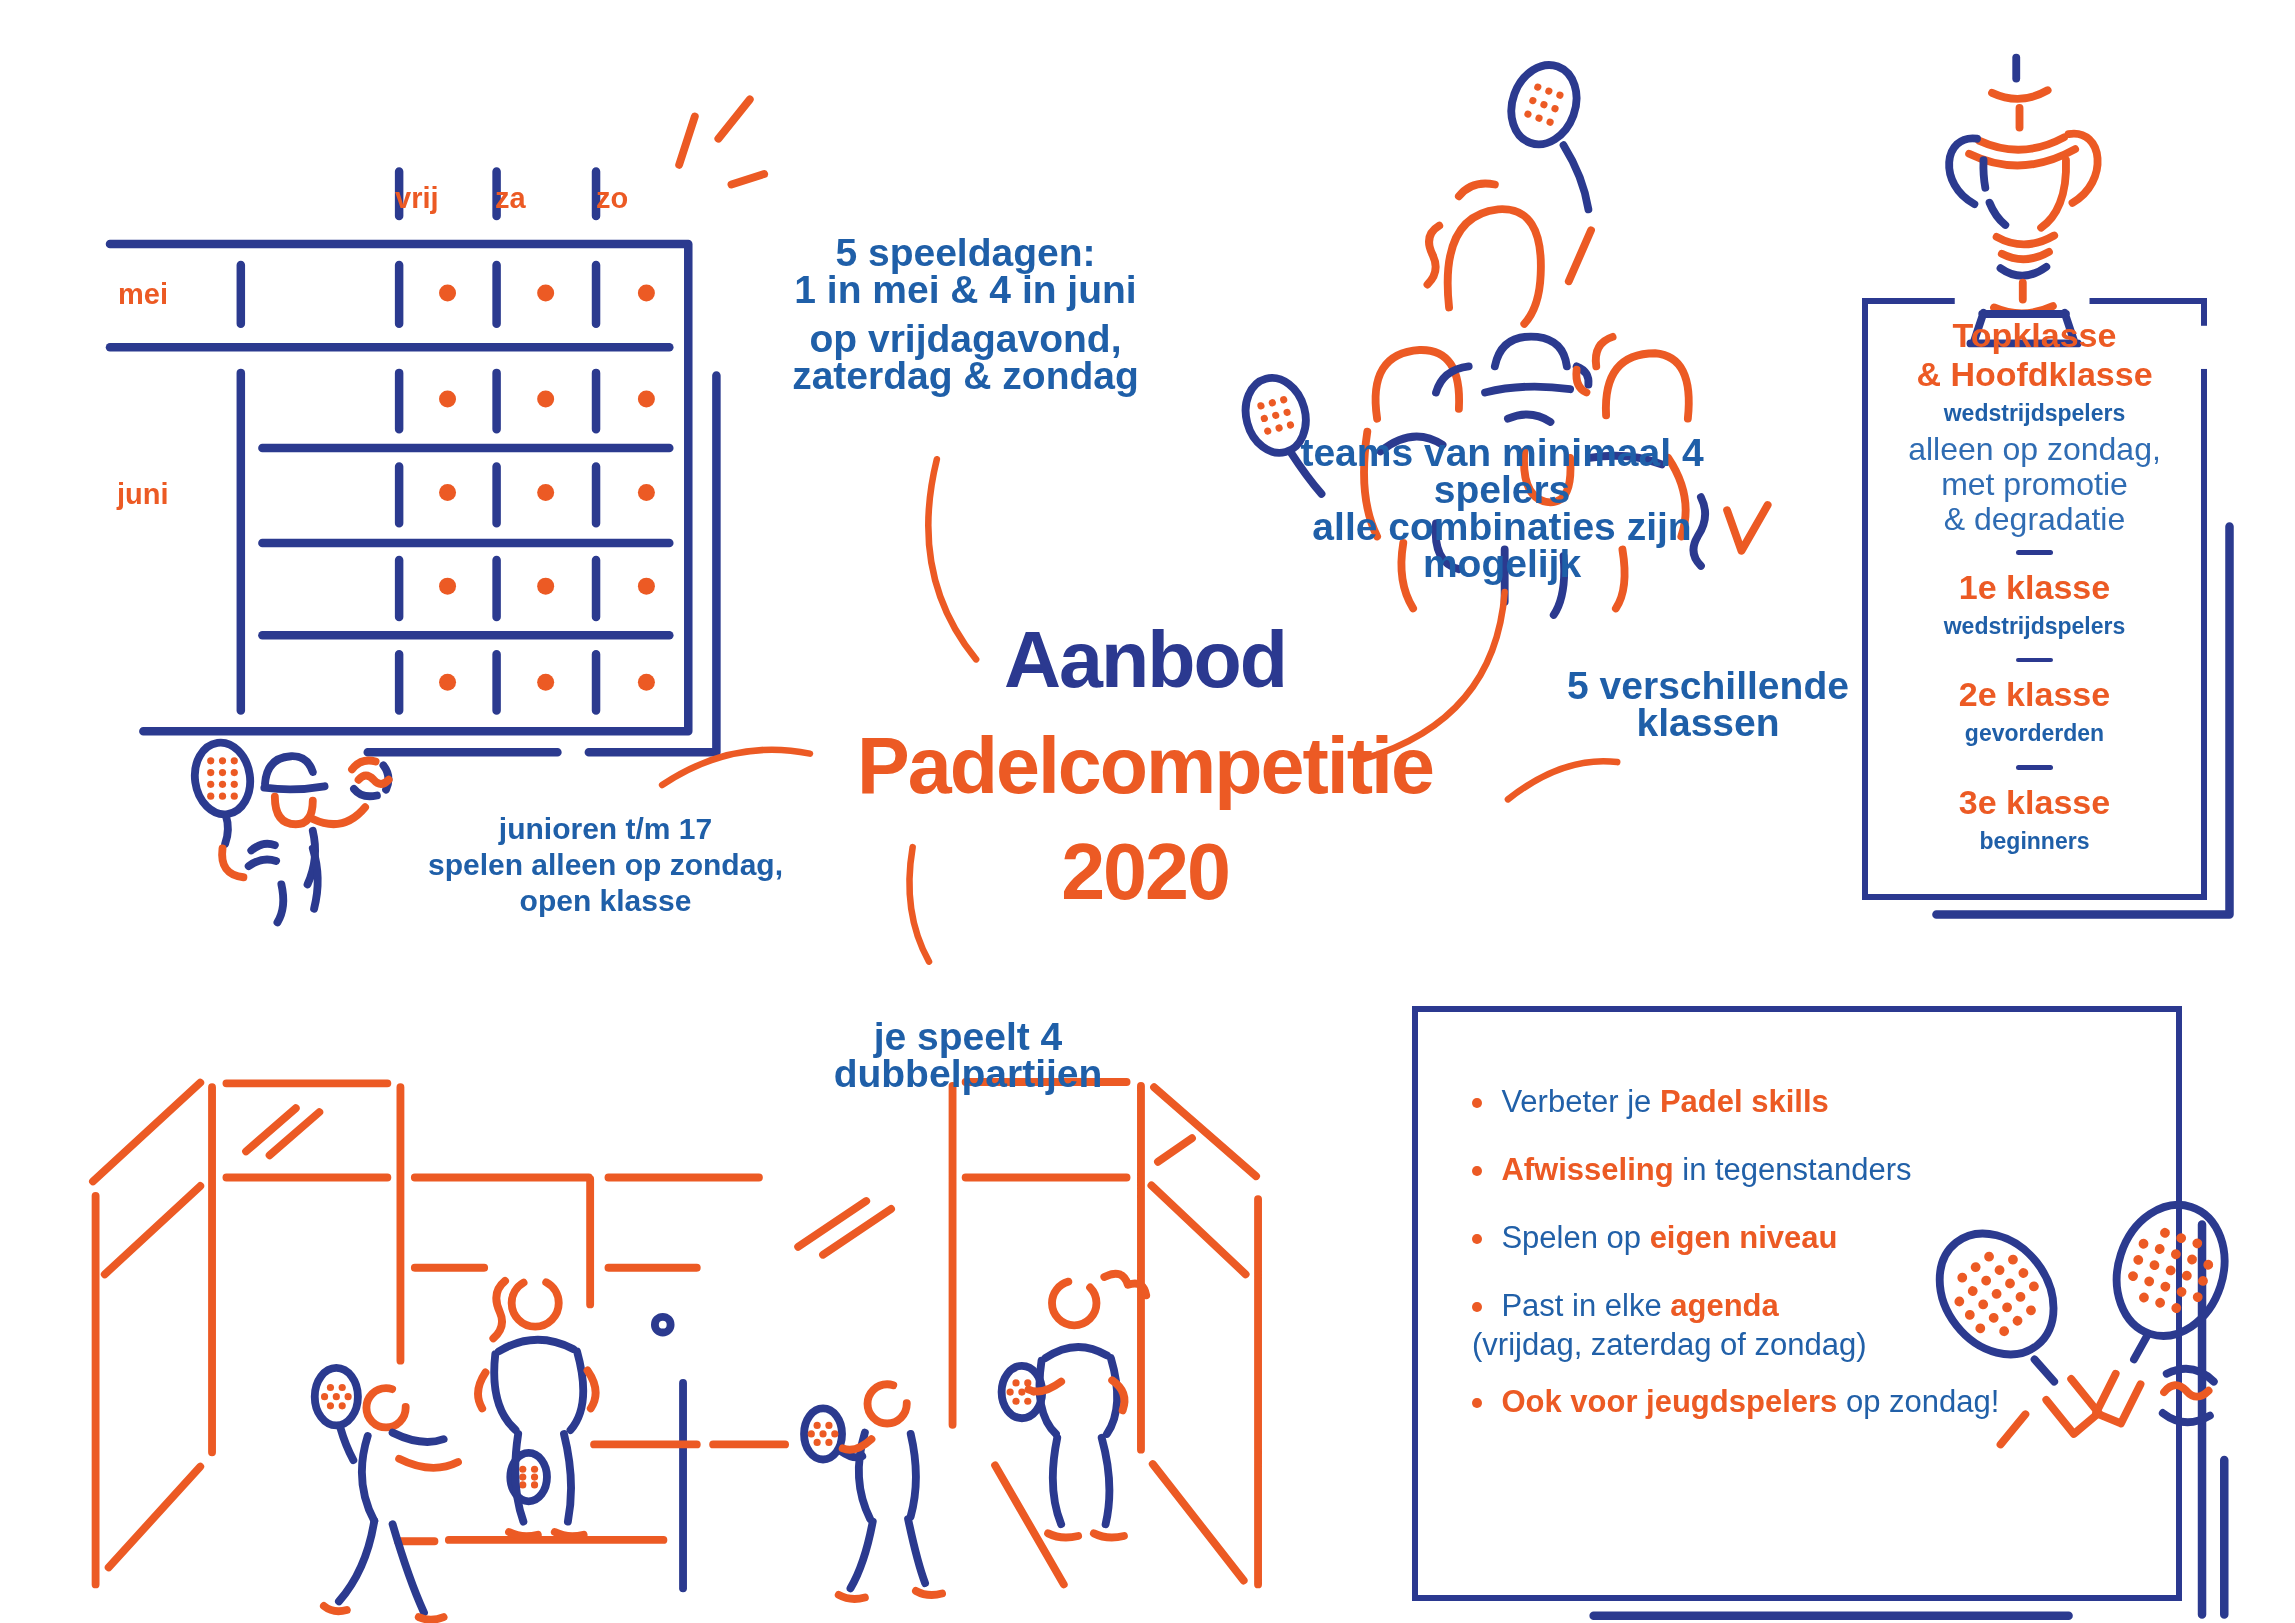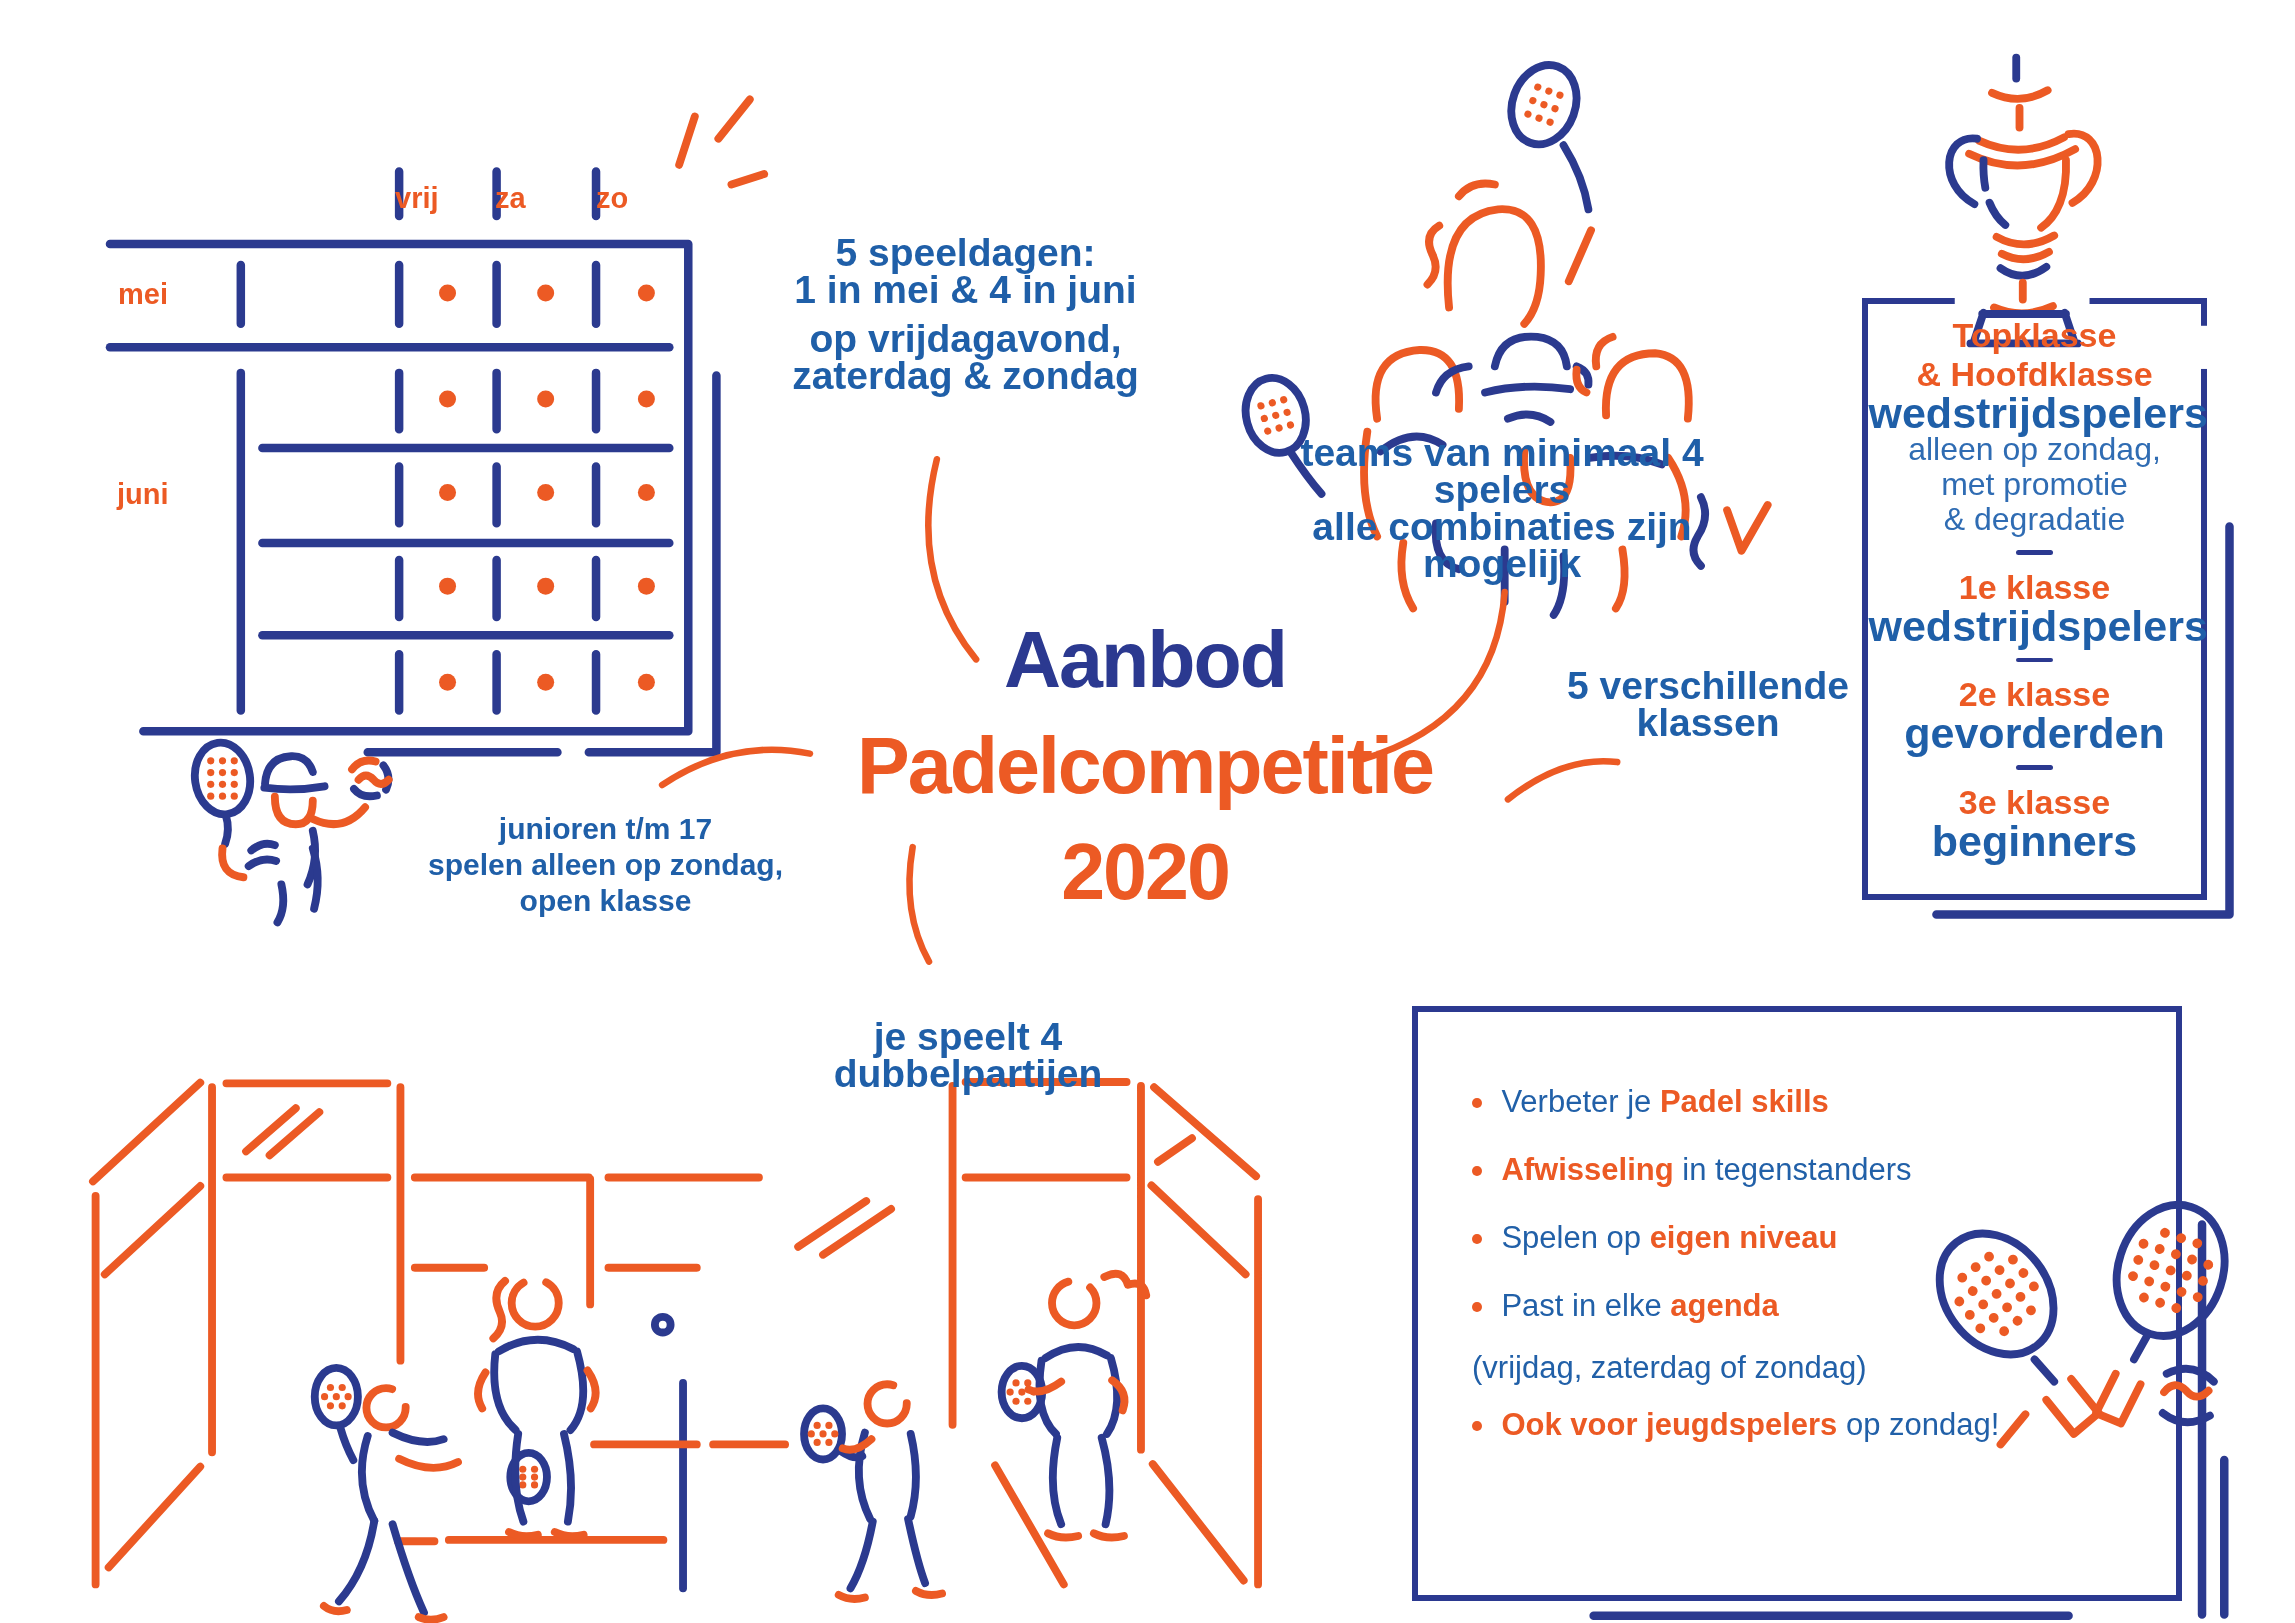--- a/index.html
+++ b/index.html
@@ -20,21 +20,21 @@
   .cal-lab{font-size:29px;font-weight:700;color:#ec5a24;width:105px;text-align:left;}
 
   
   .main-title{left:785px;top:607px;width:720px;font-size:79px;line-height:106px;letter-spacing:-2px;text-align:center;}
 
   .body-txt{font-size:39px;line-height:37px;}
 
   
   .klassen-content{position:absolute;left:6.5px;right:6.5px;top:18.3px;text-align:center;}
   .kh{font-size:34px;line-height:39px;color:#ec5a24;font-weight:700;}
-  .kb{font-size:43px;line-height:38px;color:#1f5fa8;font-weight:700;}
+  .kb{font-size:23px;line-height:38px;color:#1f5fa8;font-weight:700;}
   .kl{font-size:32px;line-height:35px;color:#2f6cb3;font-weight:400;}
   .kdiv{width:37px;height:4.6px;background:#2b3990;border-radius:2.6px;margin:13px auto;}
 
   
   .waarom-title{position:absolute;left:50%;top:-25px;transform:translateX(-50%);background:#fff;padding:0 23.6px;white-space:nowrap;font-size:37px;line-height:47px;}
   .waarom-title .wo{color:#ec5a24;font-weight:700;}
   .waarom-title .wb{color:#2b3990;font-weight:700;margin-left:11.8px;}
   .bullets{position:absolute;left:60px;top:77px;right:33px;}
   .brow{font-size:31px;line-height:37px;margin-bottom:31px;color:#2160a8;font-weight:400;white-space:nowrap;}
   .brow b{color:#ec5a24;font-weight:700;}
@@ -367,20 +367,20 @@
     <div>open klasse</div>
   </div>
 
   <div class="c ctr body-txt tb" style="left:762px;top:1018px;width:412px;">je speelt 4 dubbelpartijen</div>
 
   <div class="c" style="left:1412px;top:1006px;width:770px;height:595px;">
     <div class="bullets">
       <div class="brow"><span class="bdot"></span><span>Verbeter je </span><b>Padel skills</b><span></span></div>
       <div class="brow"><span class="bdot"></span><span></span><b>Afwisseling</b><span> in tegenstanders</span></div>
       <div class="brow"><span class="bdot"></span><span>Spelen op </span><b>eigen niveau</b><span></span></div>
-      <div class="brow" style="margin-bottom:48px;"><span class="bdot"></span><span>Past in elke </span><b>agenda</b><span></span></div>
+      <div class="brow" style="margin-bottom:25px;"><span class="bdot"></span><span>Past in elke </span><b>agenda</b><span></span></div>
       <div class="bsub">(vrijdag, zaterdag of zondag)</div>
       <div class="brow"><span class="bdot"></span><span></span><b>Ook voor jeugdspelers</b><span> op zondag!</span></div>
     </div>
   </div>
 
 </div>
 
 
 </body></html>

